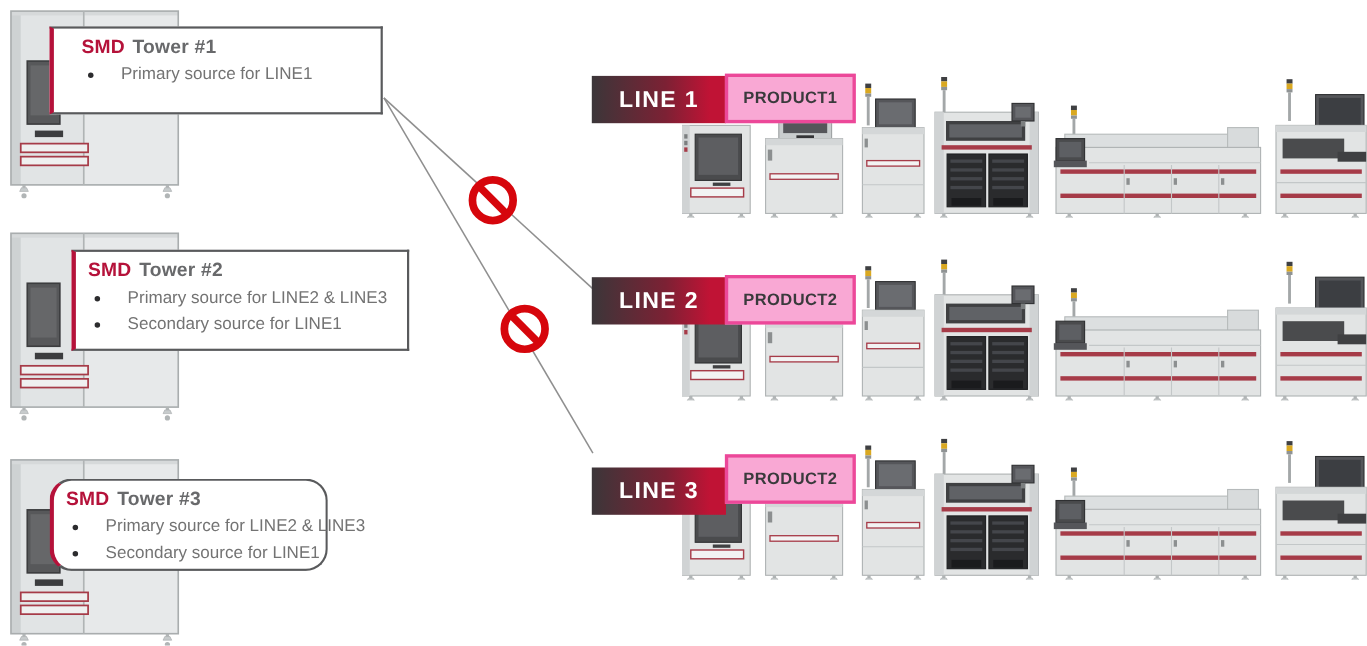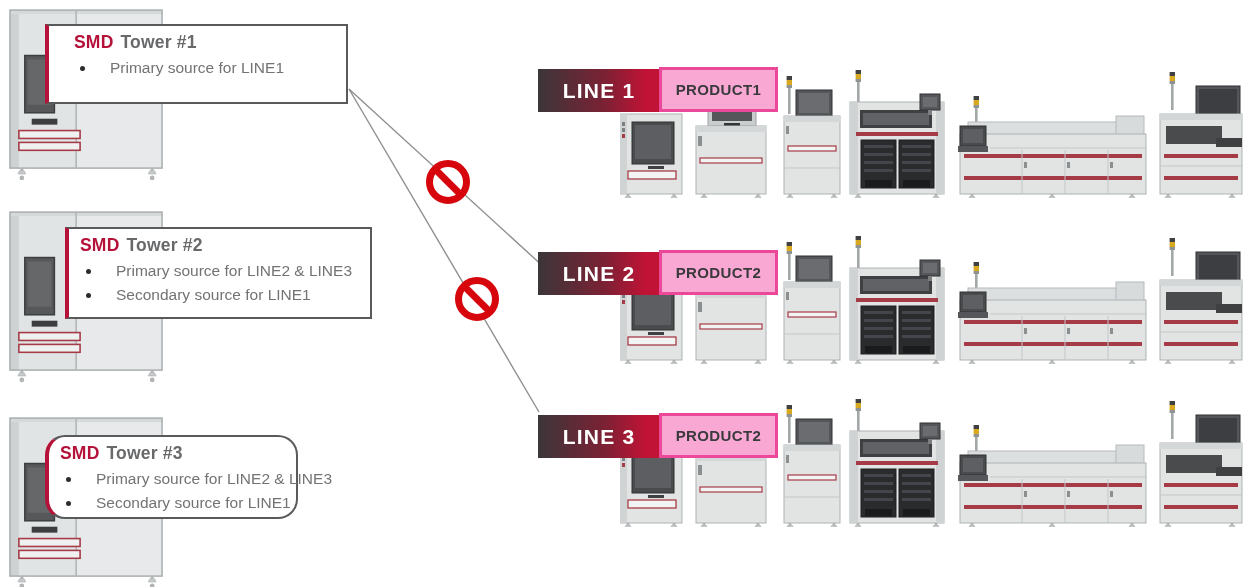--- a/index.html
+++ b/index.html
@@ -29,21 +29,21 @@
   .dot{width:5px;height:5px;border-radius:50%;background:#2c2c2e;margin:0 25px 0 11px;flex:0 0 auto;}
   
   .overlay{position:absolute;left:0;top:0;width:1243px;height:587px;z-index:2;pointer-events:none;}
   
   .banner{
     position:absolute;left:538px;width:122px;height:43px;z-index:5;
     display:flex;align-items:center;justify-content:center;
     background:linear-gradient(90deg,#3b3639 0%,#7c2134 55%,#c01335 88%);
   }
   .banner span{color:#ffffff;font-size:21px;font-weight:bold;letter-spacing:1.2px;}
-  .banner-1{top:69px;} .banner-2{top:252px;} .banner-3{top:415px;}
+  .banner-1{top:69px;} .banner-2{top:252px;} .banner-3{top:425px;}
   .product{
     position:absolute;left:659px;width:119px;height:45px;z-index:6;
     background:#f9a8d4;border:3px solid #ec4899;box-sizing:border-box;
     display:flex;align-items:center;justify-content:center;
   }
   .product span{font-size:15px;font-weight:bold;color:#3a3a3c;letter-spacing:.4px;}
   .product-1{top:67px;} .product-2{top:250px;} .product-3{top:413px;}
   
   .machines{position:absolute;left:620px;width:623px;height:130px;z-index:1;}
   .machines-1{top:68px;} .machines-2{top:234px;} .machines-3{top:397px;}

